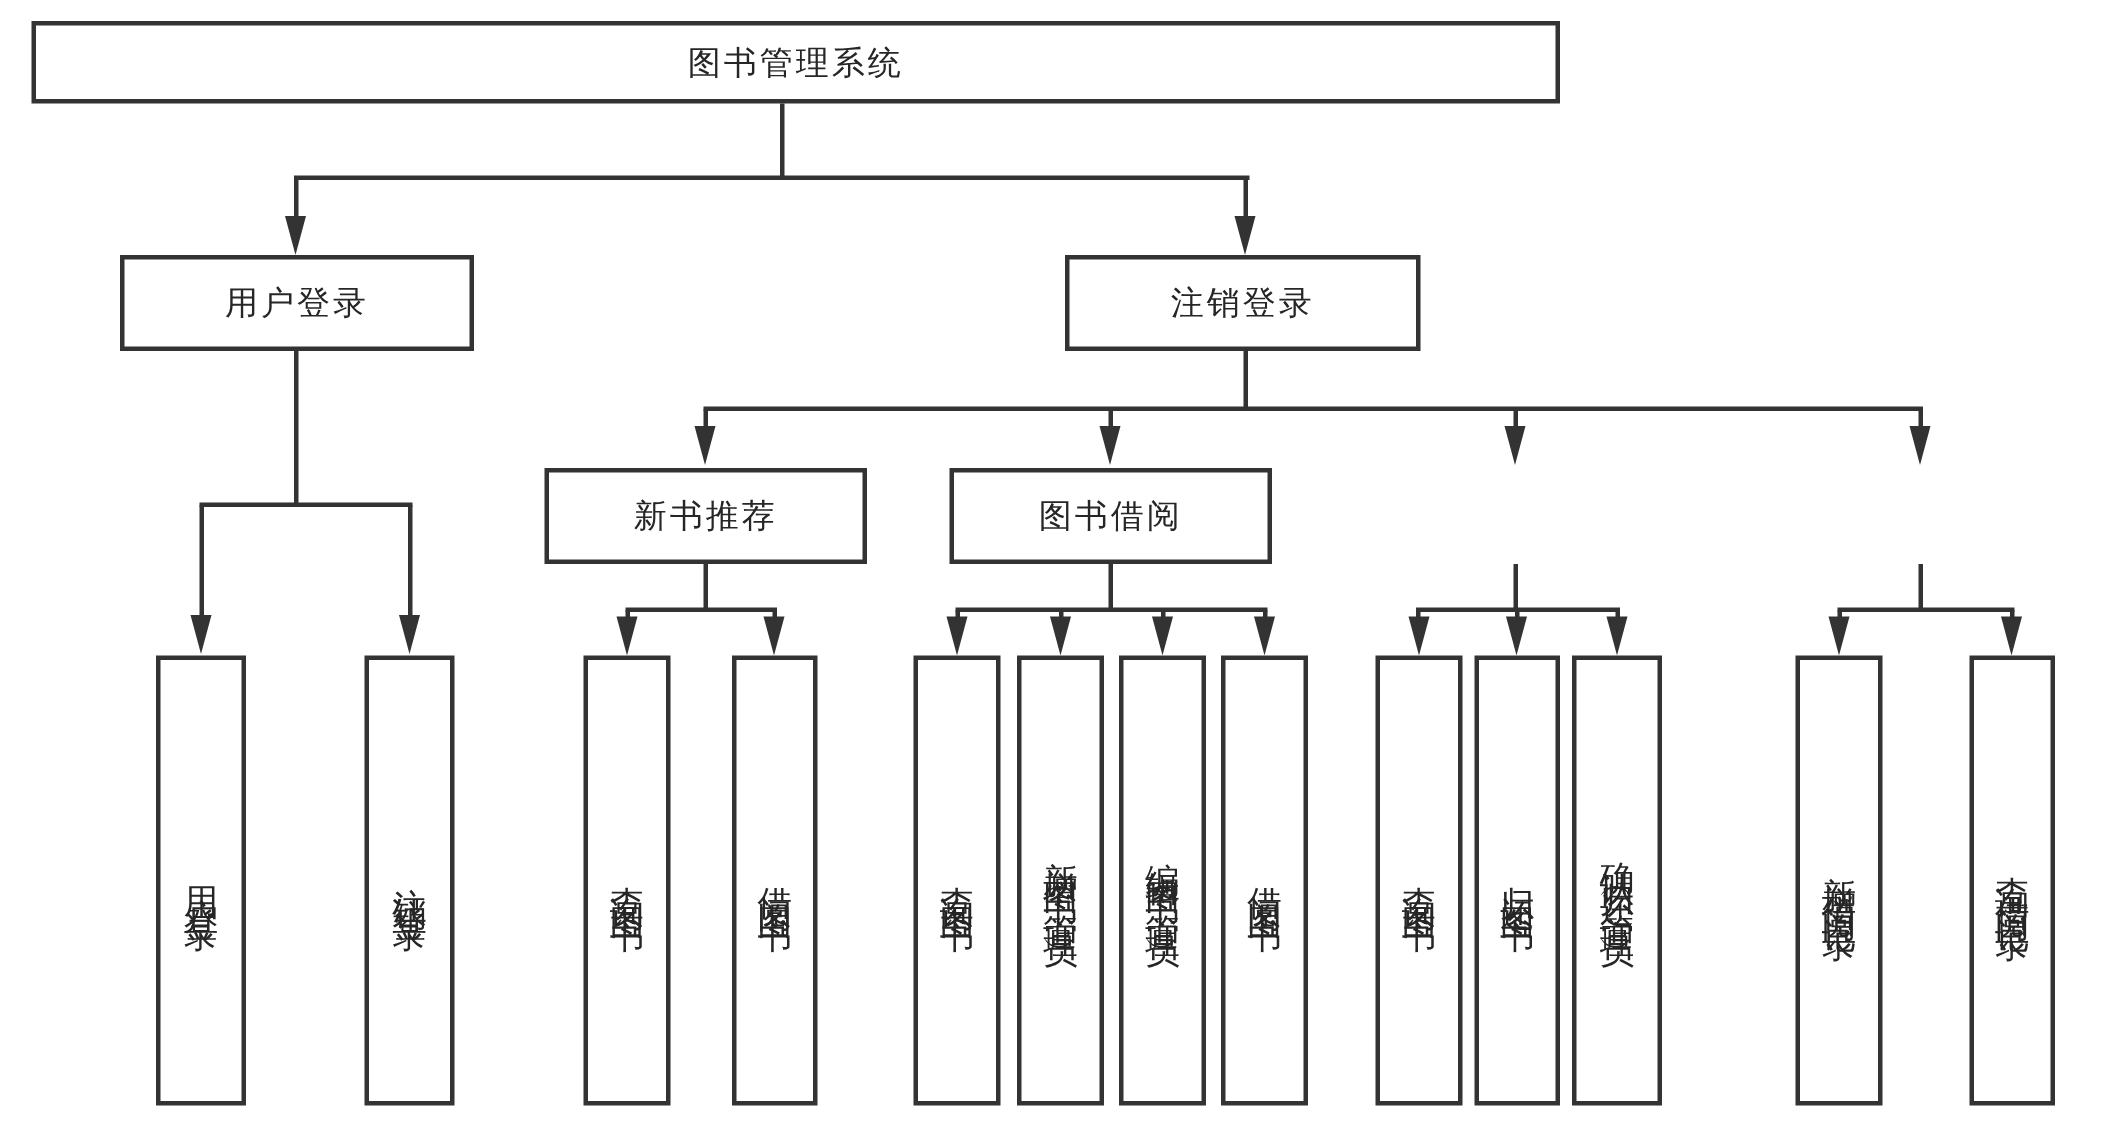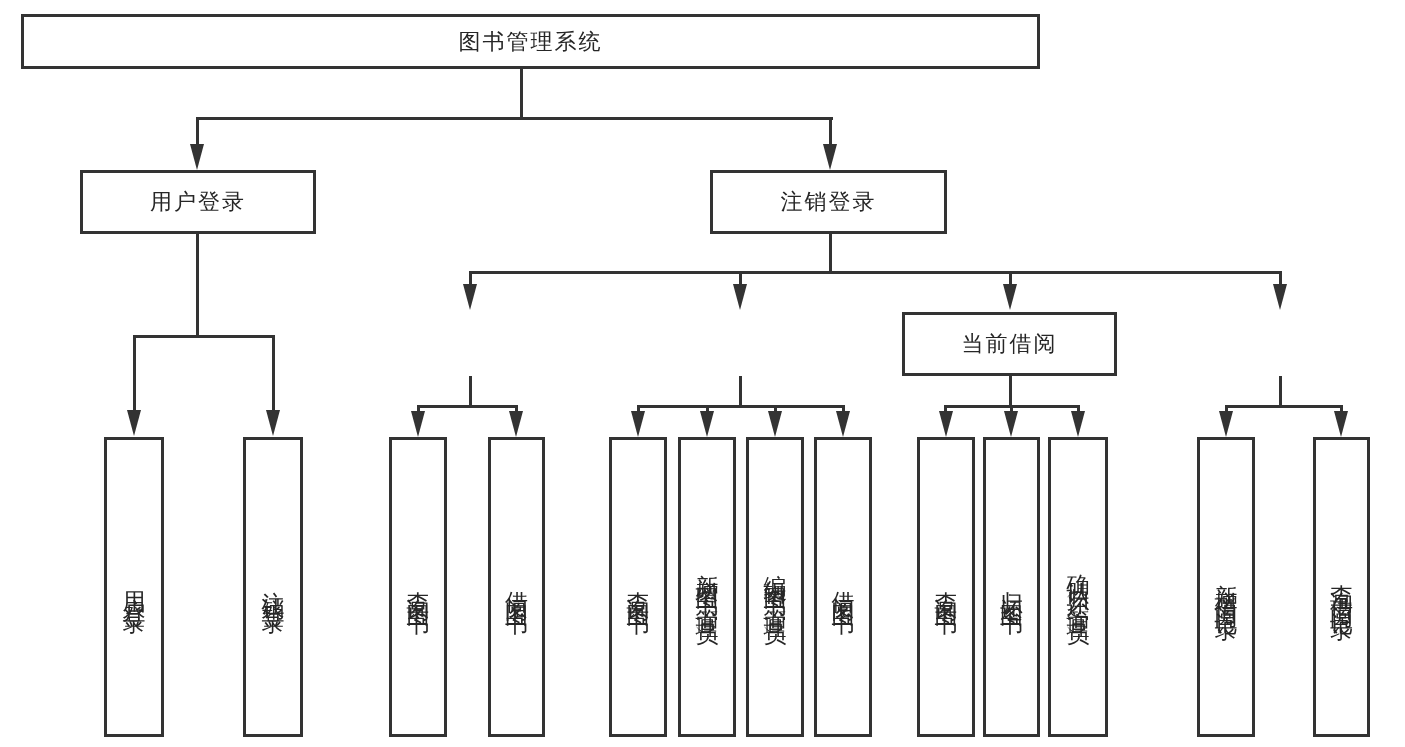--- a/index.html
+++ b/index.html
@@ -67,21 +67,22 @@
   <div class="line" style="left:469px;top:271px;width:813px;height:3px;"></div>
   <div class="line" style="left:469px;top:273px;width:3px;height:13px;"></div>
   <div class="line" style="left:739px;top:273px;width:3px;height:13px;"></div>
   <div class="line" style="left:1009px;top:273px;width:3px;height:13px;"></div>
   <div class="line" style="left:1279px;top:273px;width:3px;height:13px;"></div>
   <div class="arrow" style="left:463px;top:284px;"></div>
   <div class="arrow" style="left:733px;top:284px;"></div>
   <div class="arrow" style="left:1003px;top:284px;"></div>
   <div class="arrow" style="left:1273px;top:284px;"></div>
 
-  <div class="node hbox" style="left:902px;top:312px;width:215px;height:64px;">当前借阅</div>
+  <div class="node hbox" style="left:363px;top:312px;width:215px;height:64px;">新书推荐</div>
+  <div class="node hbox" style="left:633px;top:312px;width:215px;height:64px;">图书借阅</div>
 
   <div class="line" style="left:469px;top:376px;width:3px;height:31px;"></div>
   <div class="line" style="left:417px;top:405px;width:101px;height:3px;"></div>
   <div class="line" style="left:417px;top:407px;width:3px;height:7px;"></div>
   <div class="line" style="left:515px;top:407px;width:3px;height:7px;"></div>
   <div class="arrow" style="left:411px;top:411px;"></div>
   <div class="arrow" style="left:509px;top:411px;"></div>
 
   <div class="line" style="left:739px;top:376px;width:3px;height:31px;"></div>
   <div class="line" style="left:637px;top:405px;width:208px;height:3px;"></div>

